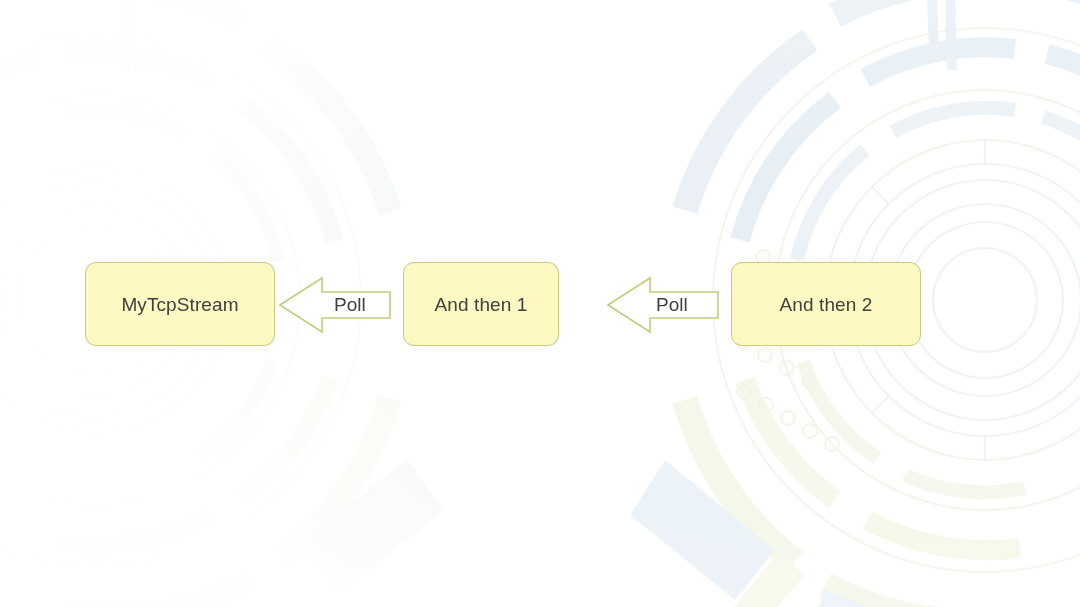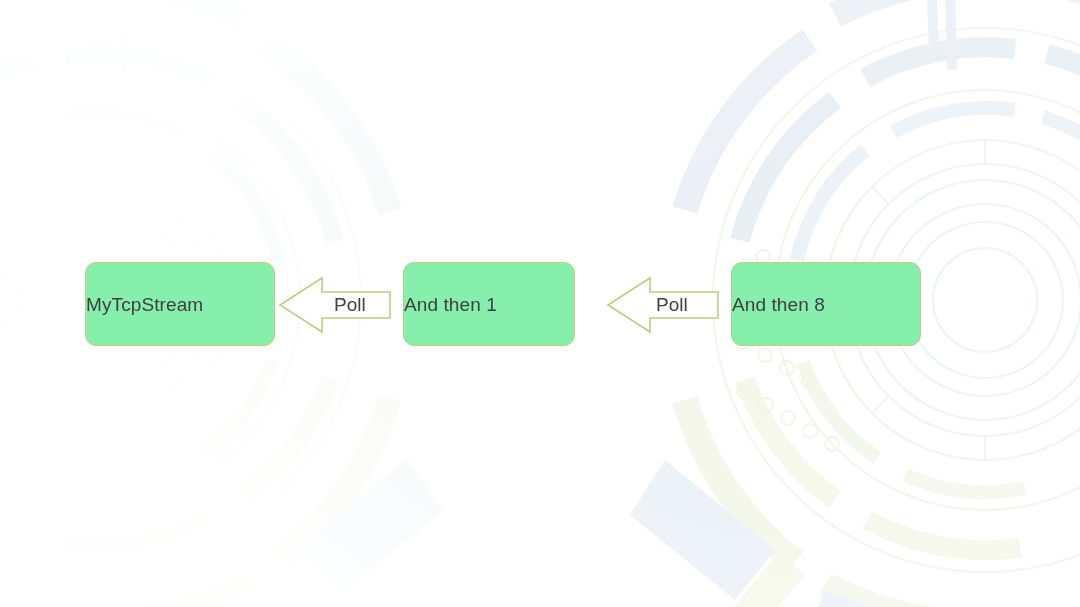--- a/index.html
+++ b/index.html
@@ -32,25 +32,26 @@
     position: absolute;
     inset: 0;
     width: 1080px;
     height: 607px;
     z-index: 2;
   }
 
   .node-box {
     position: absolute;
     box-sizing: border-box;
-    background: #86efac;
+    background: #fef9c3;
     border: 1.6px solid #c3cb7c;
     border-radius: 11px;
     display: flex;
     align-items: center;
+    justify-content: center;
   }
   .node-label {
     font-size: 19px;
     color: #3f3f3f;
     letter-spacing: 0.1px;
     line-height: 1;
     white-space: nowrap;
   }
 
   .arrow-wrap {
@@ -228,29 +229,29 @@
       <span class="node-label">MyTcpStream</span>
     </div>
 
     <div class="arrow-wrap" style="left:278px; top:276px; width:116px; height:58px;">
       <svg width="116" height="58" viewBox="0 0 116 58" xmlns="http://www.w3.org/2000/svg">
         <polygon points="2,29 44,2 44,16 112,16 112,42 44,42 44,56" fill="#ffffff" stroke="#c3cb7c" stroke-width="1.6" stroke-linejoin="miter"></polygon>
       </svg>
     </div>
     <div class="edge-label" style="left:334px; top:269px;">Poll</div>
 
-    <div class="node-box" style="left:403px; top:262px; width:172px; height:84px;">
+    <div class="node-box" style="left:403px; top:262px; width:156px; height:84px;">
       <span class="node-label">And then 1</span>
     </div>
 
     <div class="arrow-wrap" style="left:606px; top:276px; width:116px; height:58px;">
       <svg width="116" height="58" viewBox="0 0 116 58" xmlns="http://www.w3.org/2000/svg">
         <polygon points="2,29 44,2 44,16 112,16 112,42 44,42 44,56" fill="#ffffff" stroke="#c3cb7c" stroke-width="1.6" stroke-linejoin="miter"></polygon>
       </svg>
     </div>
     <div class="edge-label" style="left:656px; top:269px;">Poll</div>
 
     <div class="node-box" style="left:731px; top:262px; width:190px; height:84px;">
-      <span class="node-label">And then 8</span>
+      <span class="node-label">And then 2</span>
     </div>
 
   </div>
 </div>
 
 </body></html>

